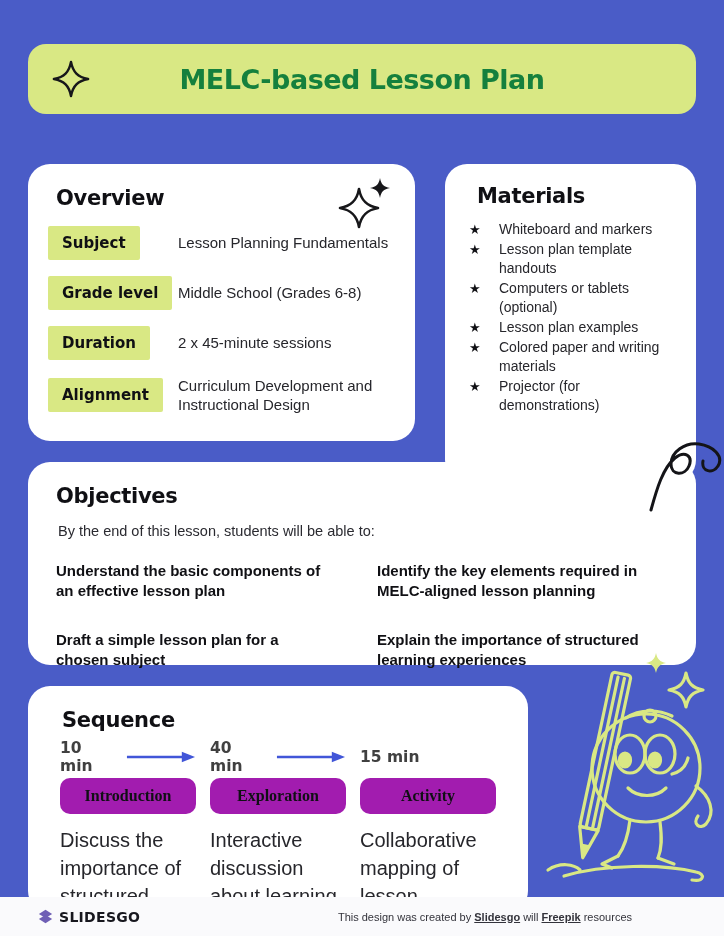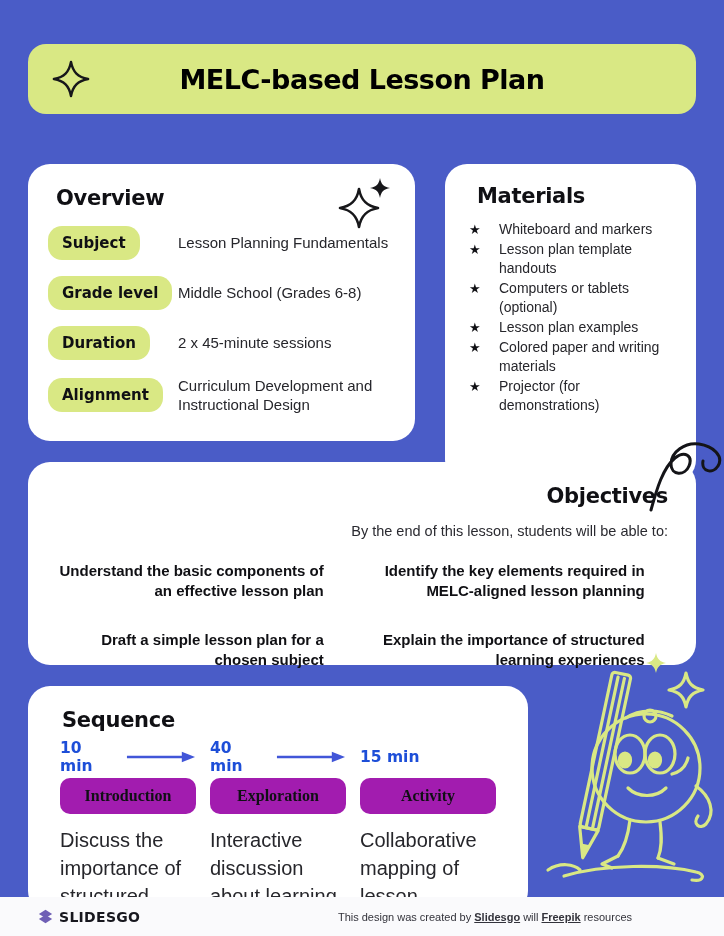--- a/index.html
+++ b/index.html
@@ -15,63 +15,63 @@
   
   .header {
     position:absolute; left:28px; top:44px; width:668px; height:70px;
     background:#D9E884; border-radius:18px;
     display:flex; align-items:center;
   }
   .header .hdr-sparkle { margin-left:24px; flex:0 0 auto; }
   .header h1 {
     position:absolute; left:0; right:0; margin:0; text-align:center;
     font-family:"DejaVu Sans", sans-serif; font-weight:bold;
-    font-size:27px; letter-spacing:-0.5px; color:#000000;
+    font-size:27px; letter-spacing:-0.5px; color:#15803d;
   }
 
   
   .card { position:absolute; background:#FFFFFF; border-radius:22px;margin-top:28px; }
   .card-title {
     margin:0; font-family:"DejaVu Sans", sans-serif; font-weight:bold;
     font-size:21px; color:#101014; letter-spacing:-0.3px;
   }
 
   
   .overview { left:28px; top:136px; width:387px; height:277px; padding:18px 18px 16px 20px; }
   .overview .card-title { margin:4px 0 2px 8px; }
   .ov-sparkles { position:absolute; top:12px; right:22px; }
   .ov-row { display:flex; align-items:center; margin-top:16px; }
   .pill-col { width:130px; flex:0 0 auto; }
   .pill {
-    display:inline-block; background:#D9E884; border-radius:14px;
+    display:inline-block; background:#D9E884; border-radius:2px;
     padding:8px 14px; font-family:"DejaVu Sans", sans-serif;
     font-weight:bold; font-size:15px; color:#101014;
   }
   .ov-value { font-size:15px; line-height:1.28; color:#26262B; }
 
   
   .materials { left:445px; top:136px; width:251px; height:318px; padding:16px 14px 14px 24px; }
   .materials .card-title { margin:4px 0 12px 8px; }
   .mat-list { list-style:none; margin:0; padding:0; }
   .mat-item { display:flex; font-size:14px; line-height:1.4; color:#26262B; }
   .mat-item .star { width:30px; flex:0 0 auto; font-size:13px; color:#101014; padding-top:1px; }
 
   
-  .objectives { left:28px; top:434px; width:668px; height:203px; padding:22px 28px;text-align:right; }
+  .objectives { left:28px; top:434px; width:668px; height:203px; padding:22px 28px; }
   .obj-intro { margin:15px 0 0 2px; font-size:14.5px; color:#2A2A30; }
   .obj-grid { display:grid; grid-template-columns:1fr 1fr; column-gap:40px; row-gap:25px; margin-top:22px;gap:30px; }
   .obj-item { font-weight:bold; font-size:15px; line-height:1.3; color:#101014; width:92%; }
   .squiggle { position:absolute; left:645px; top:436px; z-index:3; }
 
   
   .sequence { left:28px; top:658px; width:500px; height:227px; padding:18px 32px; }
   .sequence .card-title { margin:4px 0 0 2px; }
   .seq-grid { display:grid; grid-template-columns:repeat(3,1fr); column-gap:14px; margin-top:14px; }
   .seq-time-row { display:flex; align-items:center; height:22px; }
-  .seq-time { font-family:"DejaVu Sans", sans-serif; font-weight:bold; font-size:15.5px; color:#1d4ed8; }
+  .seq-time { font-family:"DejaVu Sans", sans-serif; font-weight:bold; font-size:15.5px; color:#404040; }
   .seq-arrow { margin-left:10px; flex:0 0 auto; }
   .seq-pill {
     margin-top:10px; background:#a21caf; border-radius:10px; text-align:center;
     padding:9px 2px; font-family:Liberation Serif, serif; font-weight:bold;
     font-size:16px; color:#101014;
   }
   .seq-desc { margin-top:12px; font-size:20px; line-height:1.4; color:#26262B; }
 
   
   .mascot { position:absolute; left:534px; top:650px; }

